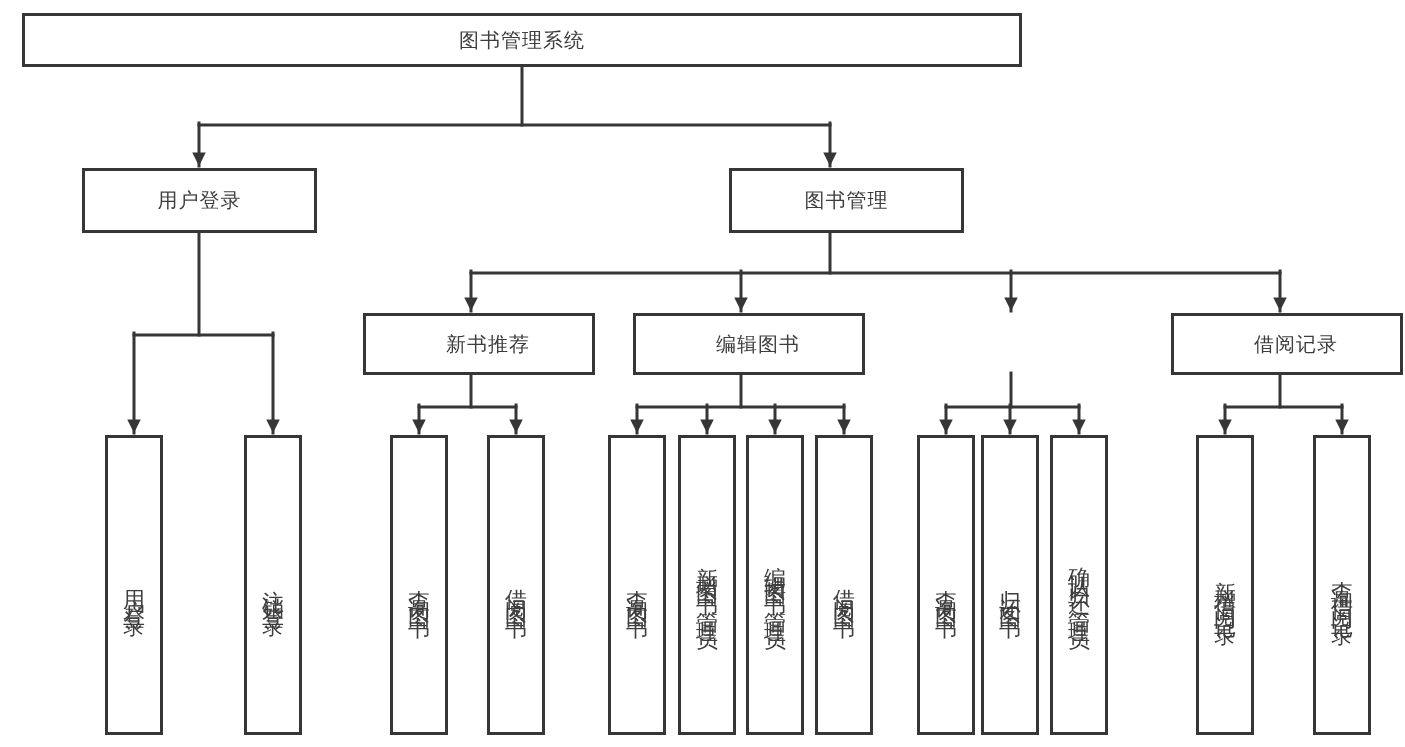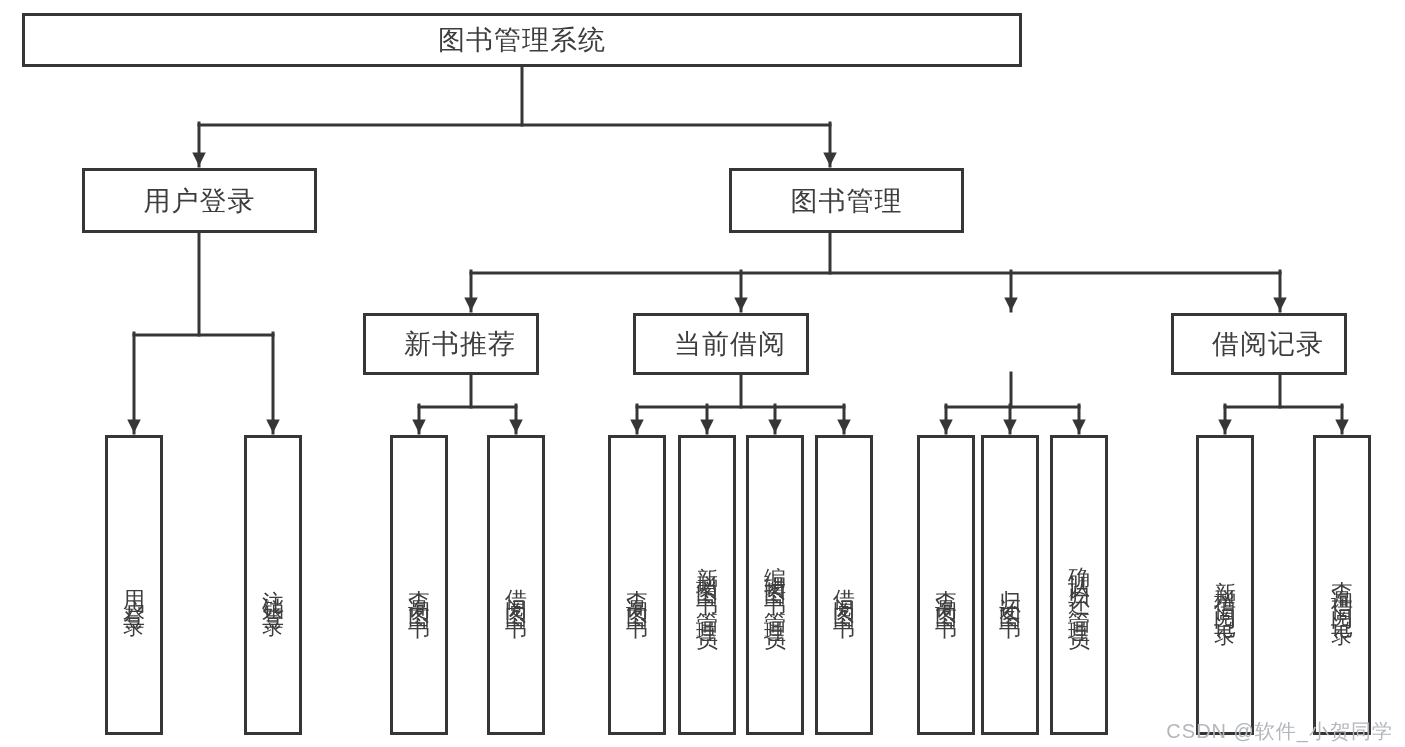--- a/index.html
+++ b/index.html
@@ -20,24 +20,24 @@
   .wires .arrowhead{fill:var(--line);}
   .node{
     position:absolute;
     box-sizing:border-box;
     border:3px solid var(--line);
     background:#ffffff;
     display:flex;align-items:center;justify-content:center;
     color:var(--text);
     z-index:2;
   }
-  .hlabel{font-size:27px;letter-spacing:1px;}
+  .hlabel{font-size:20px;letter-spacing:1px;}
   .root-node{left:22px;top:13px;width:1000px;height:54px;}
   .l2{top:168px;width:235px;height:65px;}
-  .l3{top:313px;width:176px;height:62px;padding-left:18px;}
+  .l3{top:313px;width:232px;height:62px;padding-left:18px;}
   .leaf{top:435px;width:58px;height:300px;position:absolute;box-sizing:border-box;
         border:3px solid var(--line);background:#fff;display:flex;align-items:center;
         justify-content:center;color:var(--text);z-index:2;}
   .vtext{
     writing-mode:vertical-rl;
     text-orientation:mixed;
     font-size:22px;
     letter-spacing:9px;
     line-height:1.1;
     white-space:nowrap;
@@ -112,21 +112,21 @@
     <span class="hlabel">用户登录</span>
   </div>
   <div class="node l2" style="left:729px">
     <span class="hlabel">图书管理</span>
   </div>
 
   <div class="node l3" style="left:363px">
     <span class="hlabel">新书推荐</span>
   </div>
   <div class="node l3" style="left:633px">
-    <span class="hlabel">当前借阅</span>
+    <span class="hlabel">编辑图书</span>
   </div>
   <div class="node l3" style="left:1171px">
     <span class="hlabel">借阅记录</span>
   </div>
 
   <div class="leaf" style="left:105px">
     <span class="vtext">用户登录</span>
   </div>
   <div class="leaf" style="left:244px">
     <span class="vtext">注销登录</span>
@@ -162,15 +162,14 @@
     <span class="vtext">确认归还（管理员）</span>
   </div>
 
   <div class="leaf" style="left:1196px">
     <span class="vtext">新增借阅记录</span>
   </div>
   <div class="leaf" style="left:1313px">
     <span class="vtext">查询借阅记录</span>
   </div>
 
-  <div class="watermark">CSDN @软件_小贺同学</div>
 
 </div>
 
 </body></html>

